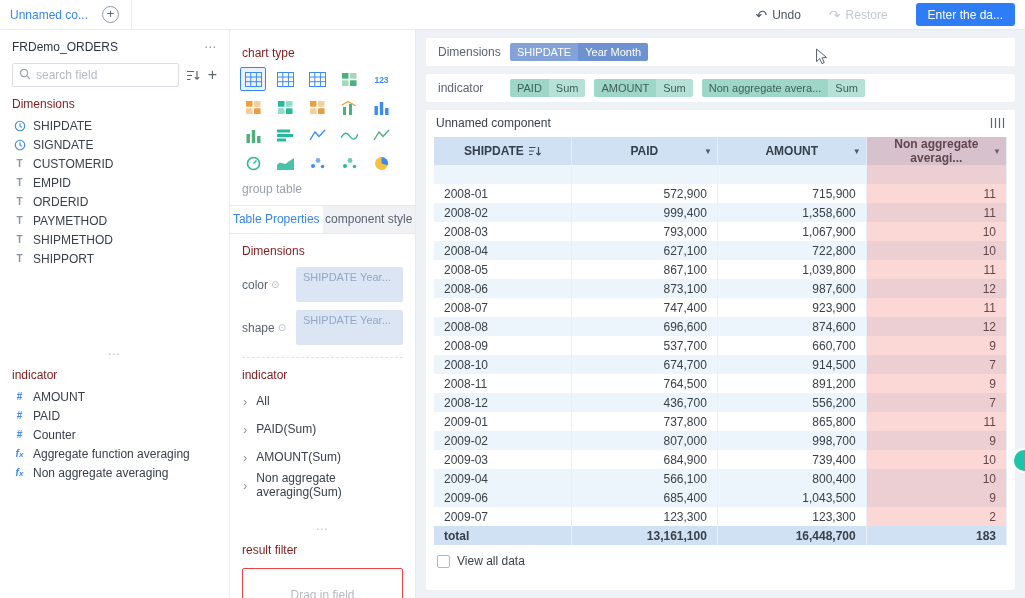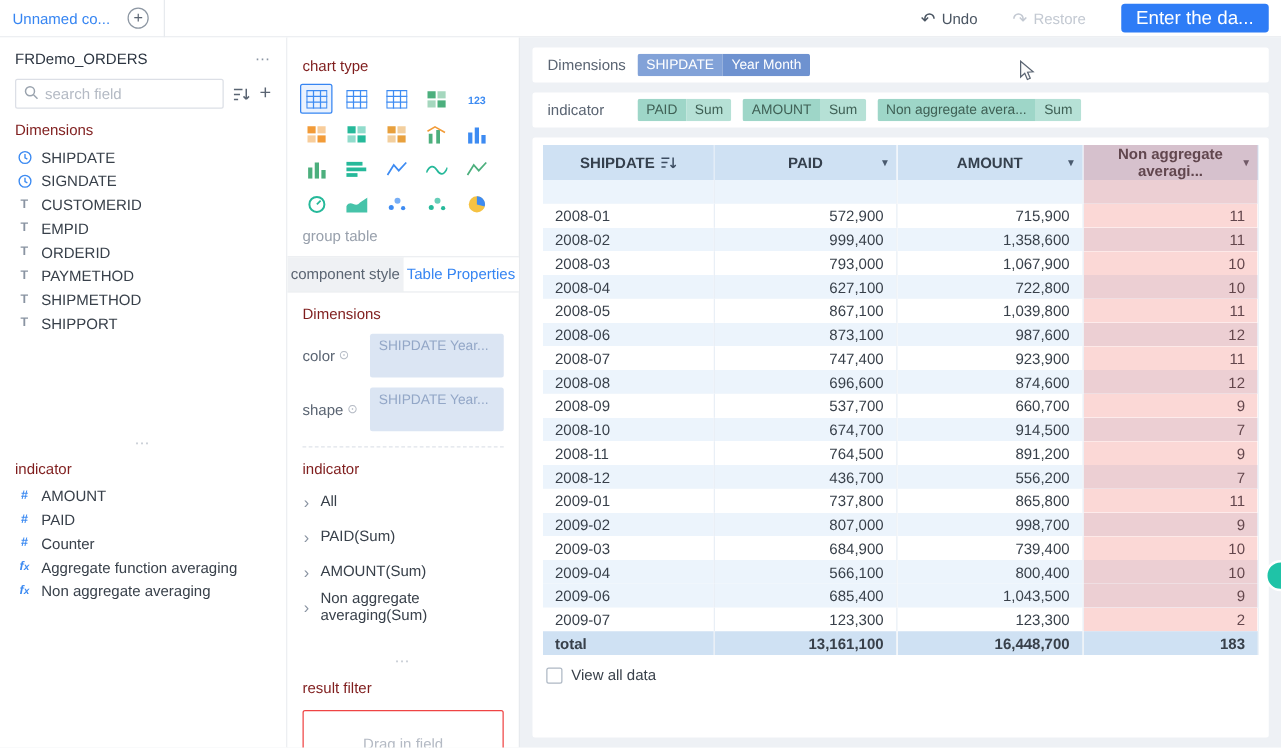--- a/index.html
+++ b/index.html
@@ -8,21 +8,21 @@
 
   
   .topbar{height:30px;display:flex;align-items:center;padding:0 10px;border-bottom:1px solid #e7eaee;background:#fff;}
   .tab-label{color:#3685f2;margin-right:14px;white-space:nowrap;cursor:pointer;}
   .addtab{width:17px;height:17px;border:1px solid #8d97a3;border-radius:50%;color:#5a6472;font-size:13px;line-height:14px;text-align:center;cursor:pointer;}
   .vsep{width:1px;height:30px;background:#e7eaee;margin-left:12px;}
   .tb-right{margin-left:auto;display:flex;align-items:center;gap:28px;}
   .tb-btn{color:#4a5562;display:flex;align-items:center;gap:5px;cursor:pointer;}
   .tb-btn .uicon{font-size:14px;line-height:1;}
   .tb-btn.disabled{color:#c3c9d2;}
-  .enter-btn{background:#2e7cf6;color:#fff;border:none;border-radius:3px;height:23px;padding:0 12px;font-size:15px;font-family:inherit;cursor:pointer;}
+  .enter-btn{background:#2e7cf6;color:#fff;border:none;border-radius:3px;height:23px;padding:0 12px;font-size:12px;font-family:inherit;cursor:pointer;}
 
   .content{display:flex;height:568px;}
 
   
   .left-panel{width:230px;border-right:1px solid #e7eaee;padding-top:10px;background:#fff;flex-shrink:0;}
   .lp-head{display:flex;align-items:center;padding:0 12px;margin-bottom:9px;gap:20px;}
   .lp-title{color:#2b3440;}
   .more{margin-left:auto;color:#8a94a2;letter-spacing:1px;cursor:pointer;}
   .lp-search{display:flex;align-items:center;gap:8px;padding:0 12px;margin-bottom:10px;}
   .searchbox{flex:1;display:flex;align-items:center;height:24px;border:1px solid #dcdfe6;border-radius:2px;padding:0 6px;gap:5px;background:#fff;}
@@ -356,22 +356,22 @@
         </div>
         <div class="cticon">
           <svg width="17" height="15" viewBox="0 0 17 15">
             <circle cx="8.5" cy="7.5" r="6.5" fill="#f5c242"></circle>
             <path d="M8.5 7.5 L8.5 1 A6.5 6.5 0 0 1 14.8 9.2 Z" fill="#3d8bf2"></path>
           </svg>
         </div>
       </div>
     <div class="ct-name">group table</div>
     <div class="ptabs">
+        <div class="ptab active">Table Properties</div>
         <div class="ptab">component style</div>
-        <div class="ptab active">Table Properties</div>
       </div>
     <div class="cp-body">
       <div class="sec-label">Dimensions</div>
       <div class="cfg-row">
         <span class="cfg-label">
             <span>color</span>
             <span class="info">⊙</span>
           </span>
         <span class="ghost-pill">SHIPDATE Year...</span>
       </div>
@@ -431,20 +431,28 @@
             <span class="p1">AMOUNT</span>
             <span class="p2">Sum</span>
           </span>
           <span class="pill green">
             <span class="p1">Non aggregate avera...</span>
             <span class="p2">Sum</span>
           </span>
         </div>
     </div>
     <div class="card comp-card">
+      <div class="comp-head">
+        <span>Unnamed component</span>
+        <span class="pgicon">
+            <svg width="15" height="12" viewBox="0 0 15 12">
+              <path d="M1.5 1v10M5.5 1v10M9.5 1v10M13.5 1v10" stroke="#5a6472" stroke-width="1.2"></path>
+            </svg>
+          </span>
+      </div>
       <table class="grid-table">
         <colgroup>
             <col style="width:24%">
             <col style="width:25.5%">
             <col style="width:26%">
             <col style="width:24.5%">
           </colgroup>
         <thead>
             <tr>
               <th><span class="thwrap">

